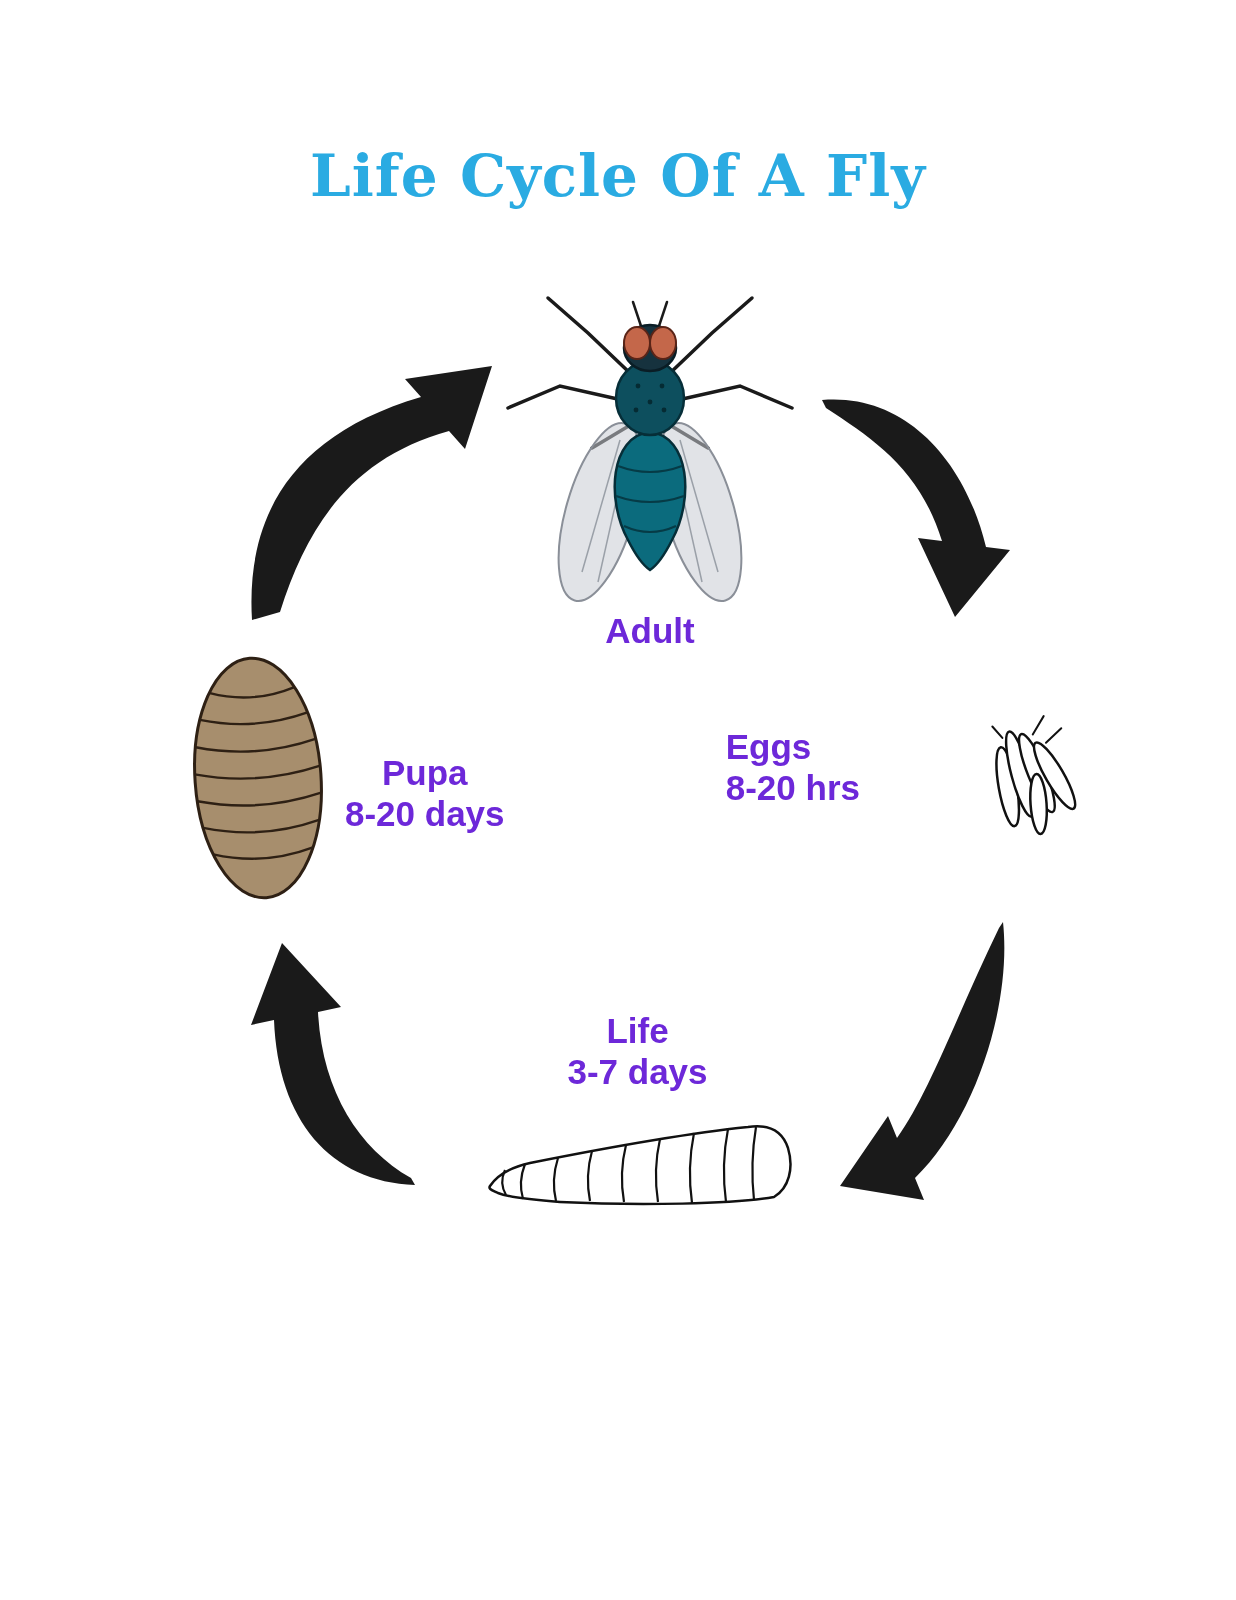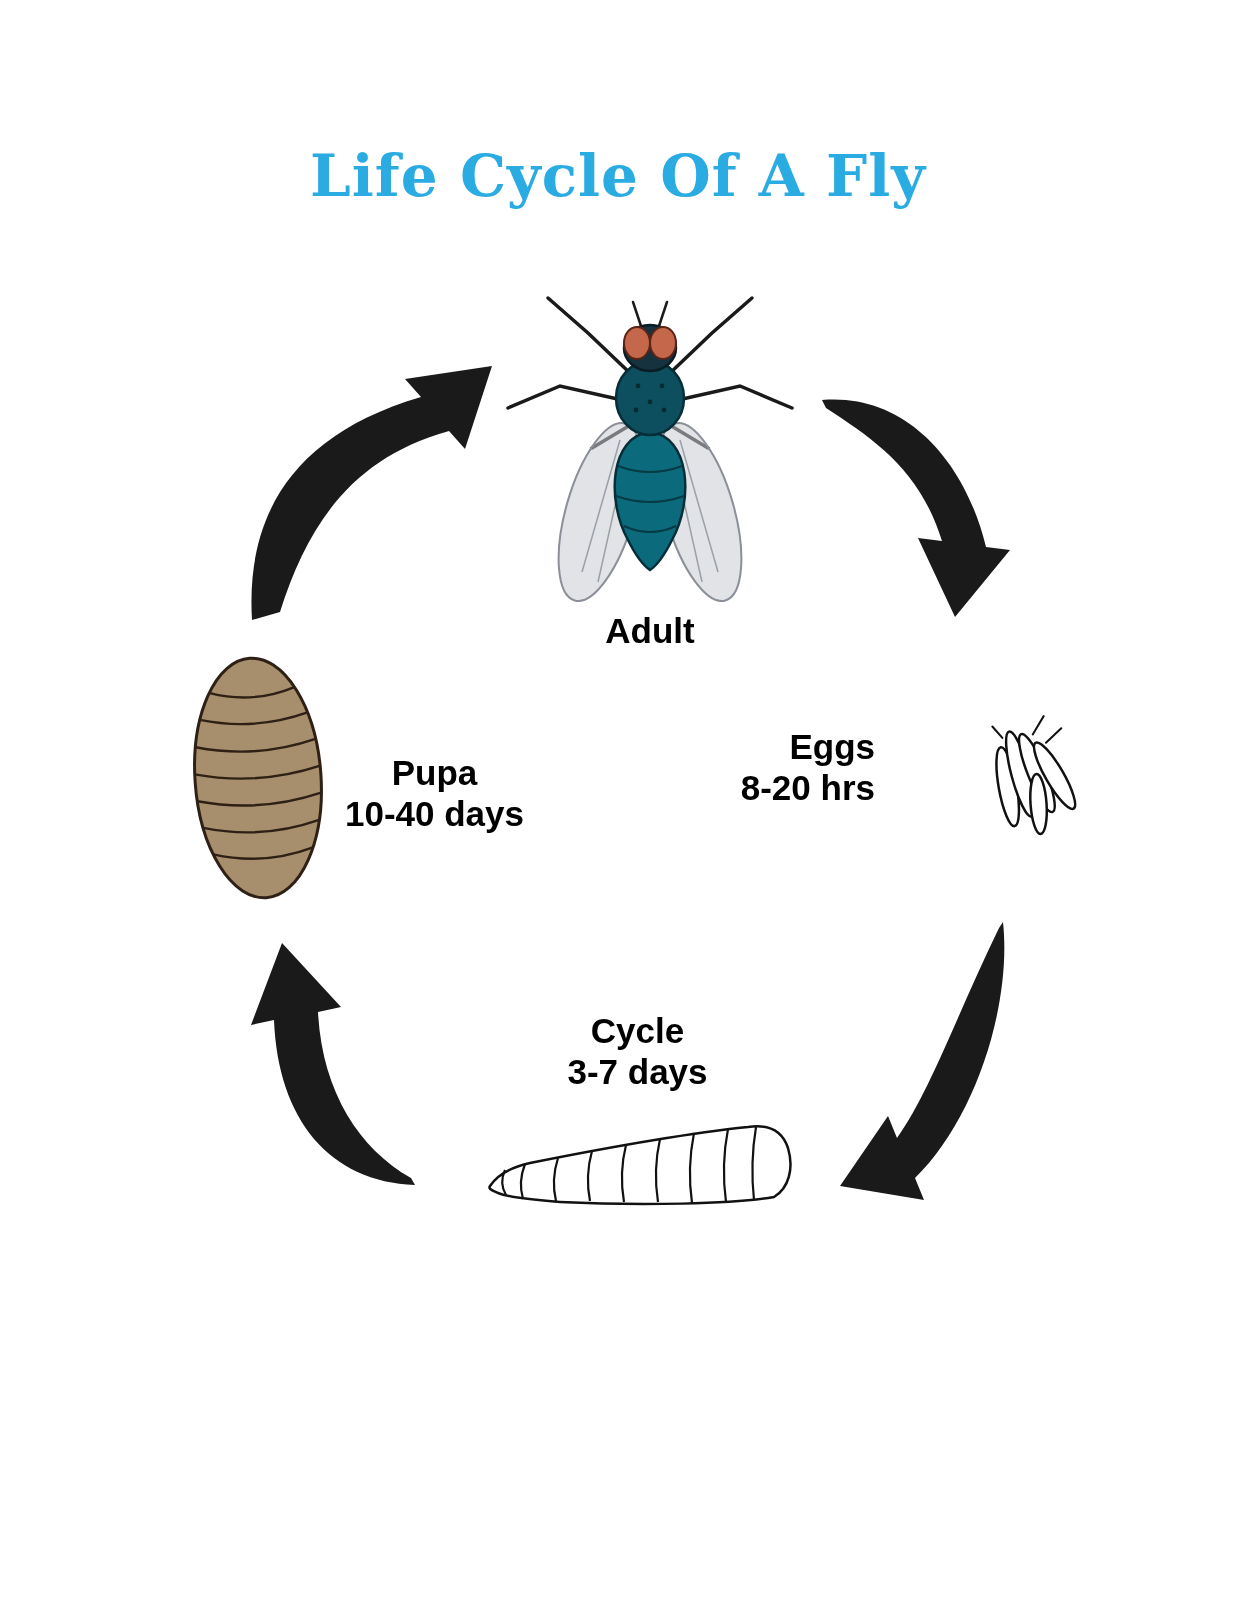--- a/index.html
+++ b/index.html
@@ -8,24 +8,24 @@
     overflow:hidden;font-family:"Liberation Sans",sans-serif;
   }
   .gfx-layer{position:absolute;left:0;top:0;}
   .title-layer{position:absolute;left:0;top:126px;}
   .title-text{
     font-family:"DejaVu Serif",serif;font-weight:bold;
     font-size:58px;letter-spacing:1px;
   }
   .stage-label{
     position:absolute;font-family:"Liberation Sans",sans-serif;
-    font-weight:bold;color:#000000;font-size:35px;line-height:41px;
+    font-weight:bold;color:#6d28d9;font-size:35px;line-height:41px;
   }
   .label-adult{left:540px;top:610px;width:220px;text-align:center;}
-  .label-eggs{right:261px;top:726px;text-align:right;}
+  .label-eggs{right:276px;top:726px;text-align:left;}
   .label-pupa{left:345px;top:752px;text-align:center;}
   .label-larva{left:520px;top:1010px;width:235px;text-align:center;}
 </style>
 </head>
 <body>
 
 <div class="page">
 
   <svg class="gfx-layer" width="1236" height="1600" viewBox="0 0 1236 1600">
 
@@ -155,21 +155,21 @@
     <div>Adult</div>
   </div>
 
   <div class="stage-label label-eggs">
     <div>Eggs</div>
     <div>8-20 hrs</div>
   </div>
 
   <div class="stage-label label-pupa">
     <div>Pupa</div>
-    <div>10-40 days</div>
+    <div>8-20 days</div>
   </div>
 
   <div class="stage-label label-larva">
-    <div>Cycle</div>
+    <div>Life</div>
     <div>3-7 days</div>
   </div>
 
 </div>
 
 </body></html>

